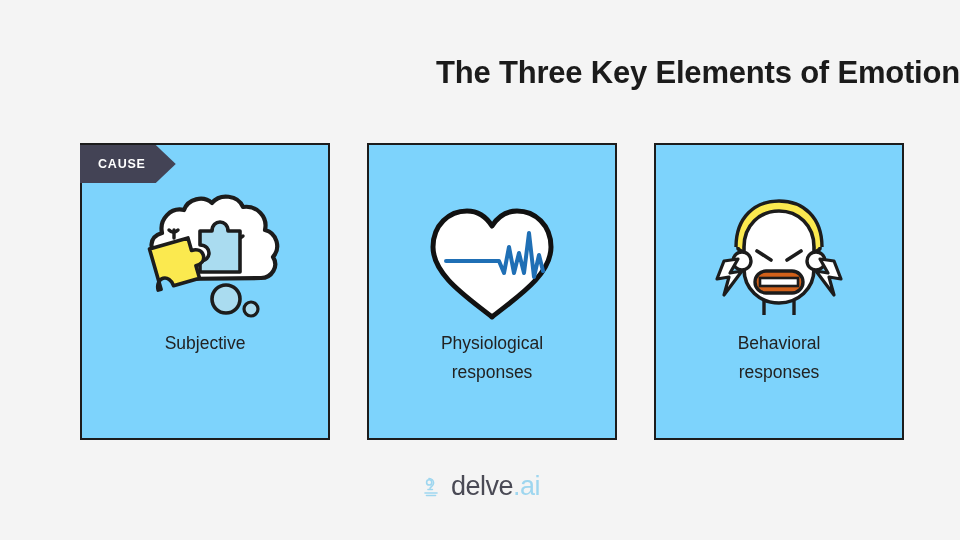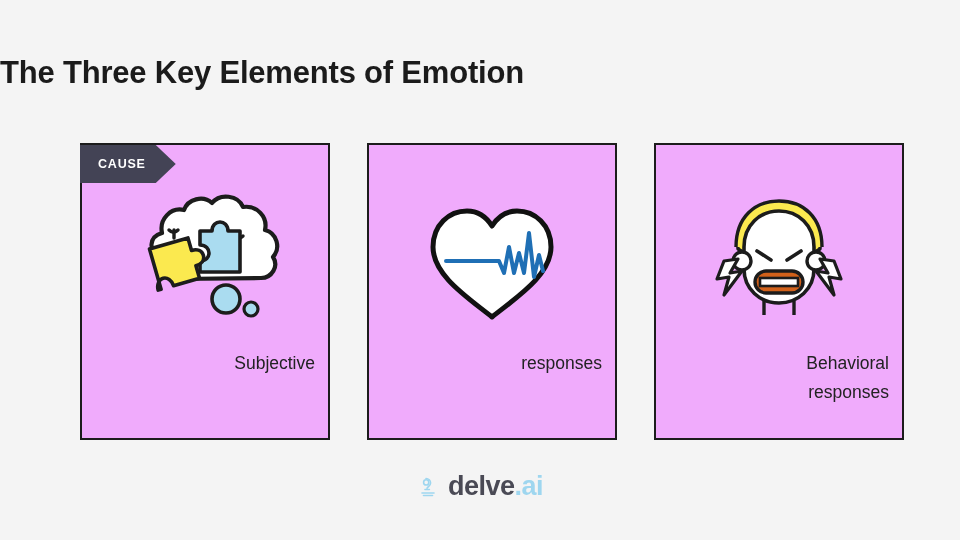--- a/index.html
+++ b/index.html
@@ -8,40 +8,40 @@
     background:#f4f4f4;
     font-family:"Liberation Sans", sans-serif;
     overflow:hidden;
     position:relative;
   }
   .slide { position:relative; width:960px; height:540px; }
 
   .page-title {
     position:absolute;
     top:55px; left:0; width:960px;
-    text-align:left;
+    text-align:right;
     font-size:31px;
     font-weight:bold;
     color:#1b1b1b;
     letter-spacing:-0.2px;
   }
 
   .cards {
     position:absolute;
     top:143px; left:80px;
     width:824px; height:297px;
     display:flex;
     justify-content:space-between;
   }
 
   .card {
     position:relative;
     width:250px;
     height:297px;
-    background:#f0abfc;
+    background:#7dd3fc;
     border:2px solid #1c1c1c;
     display:flex;
     flex-direction:column;
     align-items:center;
   }
 
   .ribbon {
     position:absolute;
     top:0px; left:-2px;
     height:38px;
@@ -62,42 +62,42 @@
   .art {
     margin-top:44px;
     width:190px;
     height:140px;
     display:flex;
     align-items:center;
     justify-content:center;
   }
 
   .caption {
-    margin-top:20px;
-    text-align:right;
+    margin-top:0;
+    text-align:center;
     font-size:17.5px;
     line-height:29px;
     color:#222222;
     width:220px;
   }
 
   .footer {
     position:absolute;
     left:0; bottom:38px; width:960px;
     display:flex;
     align-items:center;
     justify-content:center;
     gap:9px;
   }
   .logo-icon { display:block; width:22px; height:26px; }
   .logo-text {
     font-size:27px;
     color:#4a4a55;
     letter-spacing:-0.5px;
-    font-weight:700;
+    font-weight:400;
   }
   .logo-text .ai { color:#9ed6ef; }
 </style>
 </head>
 <body>
 
 <div class="slide">
 
   <div class="page-title">The Three Key Elements of Emotion</div>
 
@@ -134,20 +134,21 @@
     </div>
 
     <div class="card">
       <div class="art">
         <svg viewBox="0 0 190 140" width="190" height="140">
           <path d="M95 128 C70 108 36 86 36 58 C36 36 52 22 70 22 C82 22 90 29 95 37 C100 29 108 22 120 22 C138 22 154 36 154 58 C154 86 120 108 95 128 Z" fill="#ffffff" stroke="#111111" stroke-width="5" stroke-linejoin="round"></path>
           <polyline points="49,72 102,72 107,84 112,58 117,84 122,64 127,84 132,44 137,88 142,66 146,82" fill="none" stroke="#1f6fb5" stroke-width="4" stroke-linejoin="round" stroke-linecap="round"></polyline>
         </svg>
       </div>
       <div class="caption">
+        <div>Physiological</div>
         <div>responses</div>
       </div>
     </div>
 
     <div class="card">
       <div class="art">
         <svg viewBox="0 0 190 140" width="190" height="140">
 
           <path d="M54 60c-2-28 16-45 41-45s43 17 41 45l-10 6c2-22-12-36-31-36s-33 14-31 36z" fill="#fbe94f" stroke="#1c1c1c" stroke-width="3.4" stroke-linejoin="round"></path>
           <path d="M52 58c0-30 19-46 43-46s43 16 43 46" fill="#fbe94f" stroke="#1c1c1c" stroke-width="3.4" stroke-linejoin="round"></path>

